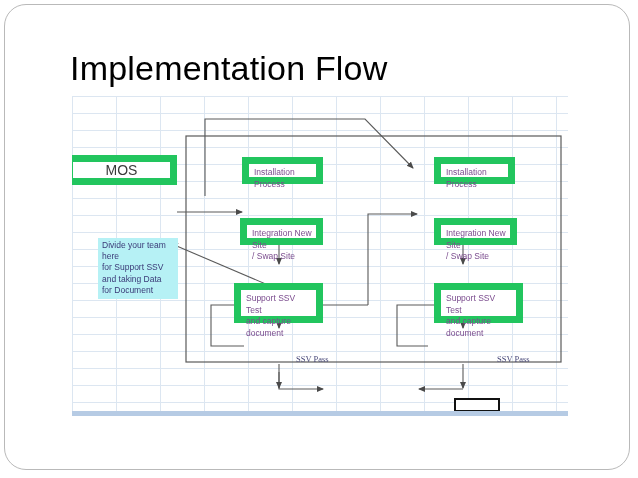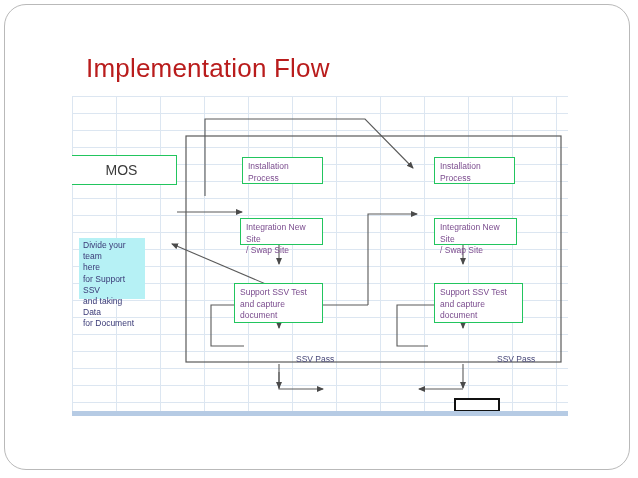--- a/index.html
+++ b/index.html
@@ -27,28 +27,27 @@
     height: 466px;
     border: 1px solid #b9b9b9;
     border-radius: 22px;
     box-sizing: border-box;
     pointer-events: none;
   }
   #slide-title {
     position: absolute;
     left: 70px;
     top: 49px;
-    font-size: 26px;
+    font-size: 34px;
     line-height: 38px;
-    color: #b91c1c;
+    color: #000000;
     font-family: "Liberation Sans", sans-serif;
     font-weight: 400;
     letter-spacing: 0.2px;
     white-space: nowrap;
-    margin-left: 16px;
   }
   
   #sheet {
     position: absolute;
     left: 72px;
     top: 96px;
     width: 496px;
     height: 320px;
     background: #ffffff;
     overflow: hidden;
@@ -66,21 +65,21 @@
     background: #b6cbe4;
   }
   #diagram {
     position: absolute;
     left: 0;
     top: 0;
   }
   .node {
     position: absolute;
     box-sizing: border-box;
-    border: 1px solid #22c55e;
+    border: 7px solid #22c55e;
     background: #ffffff;
     color: #7b4c8e;
     font-size: 8.5px;
     line-height: 11.5px;
     padding: 3px 4px 2px 5px;
     font-family: "Liberation Sans", sans-serif;
     white-space: pre-line;
   }
   .node.mos {
     color: #3a3a3a;
@@ -101,21 +100,21 @@
     line-height: 11.2px;
     padding: 2px 4px 2px 4px;
     white-space: pre-line;
     font-family: "Liberation Sans", sans-serif;
   }
   .edge-label {
     position: absolute;
     font-size: 8.5px;
     line-height: 11px;
     color: #4a4a7a;
-    font-family: Liberation Sans, sans-serif;
+    font-family: Liberation Serif, serif;
     white-space: nowrap;
   }
   .selected-cell {
     position: absolute;
     box-sizing: border-box;
     border: 2px solid #111111;
     background: #ffffff;
   }
 </style>
 </head>
@@ -219,21 +218,21 @@
 
     <div class="node" style="left:162px; top:187px; width:89px; height:40px;"> Support SSV Test
 and capture
 document</div>
 
     <div class="node" style="left:362px; top:187px; width:89px; height:40px;"> Support SSV Test
 and capture
 document</div>
 
 
-    <div class="note" style="left:7px; top:142px; width:66px; height:61px;">Divide your team
+    <div class="note" style="left:26px; top:142px; width:80px; height:61px;">Divide your team
 here
 for Support SSV
 and taking Data
 for Document</div>
 
     <div class="edge-label" style="left:224px; top:258px;">SSV Pass</div>
 
     <div class="edge-label" style="left:425px; top:258px;">SSV Pass</div>
 
     <div class="selected-cell" style="left:382px; top:302px; width:46px; height:14px;"></div>

